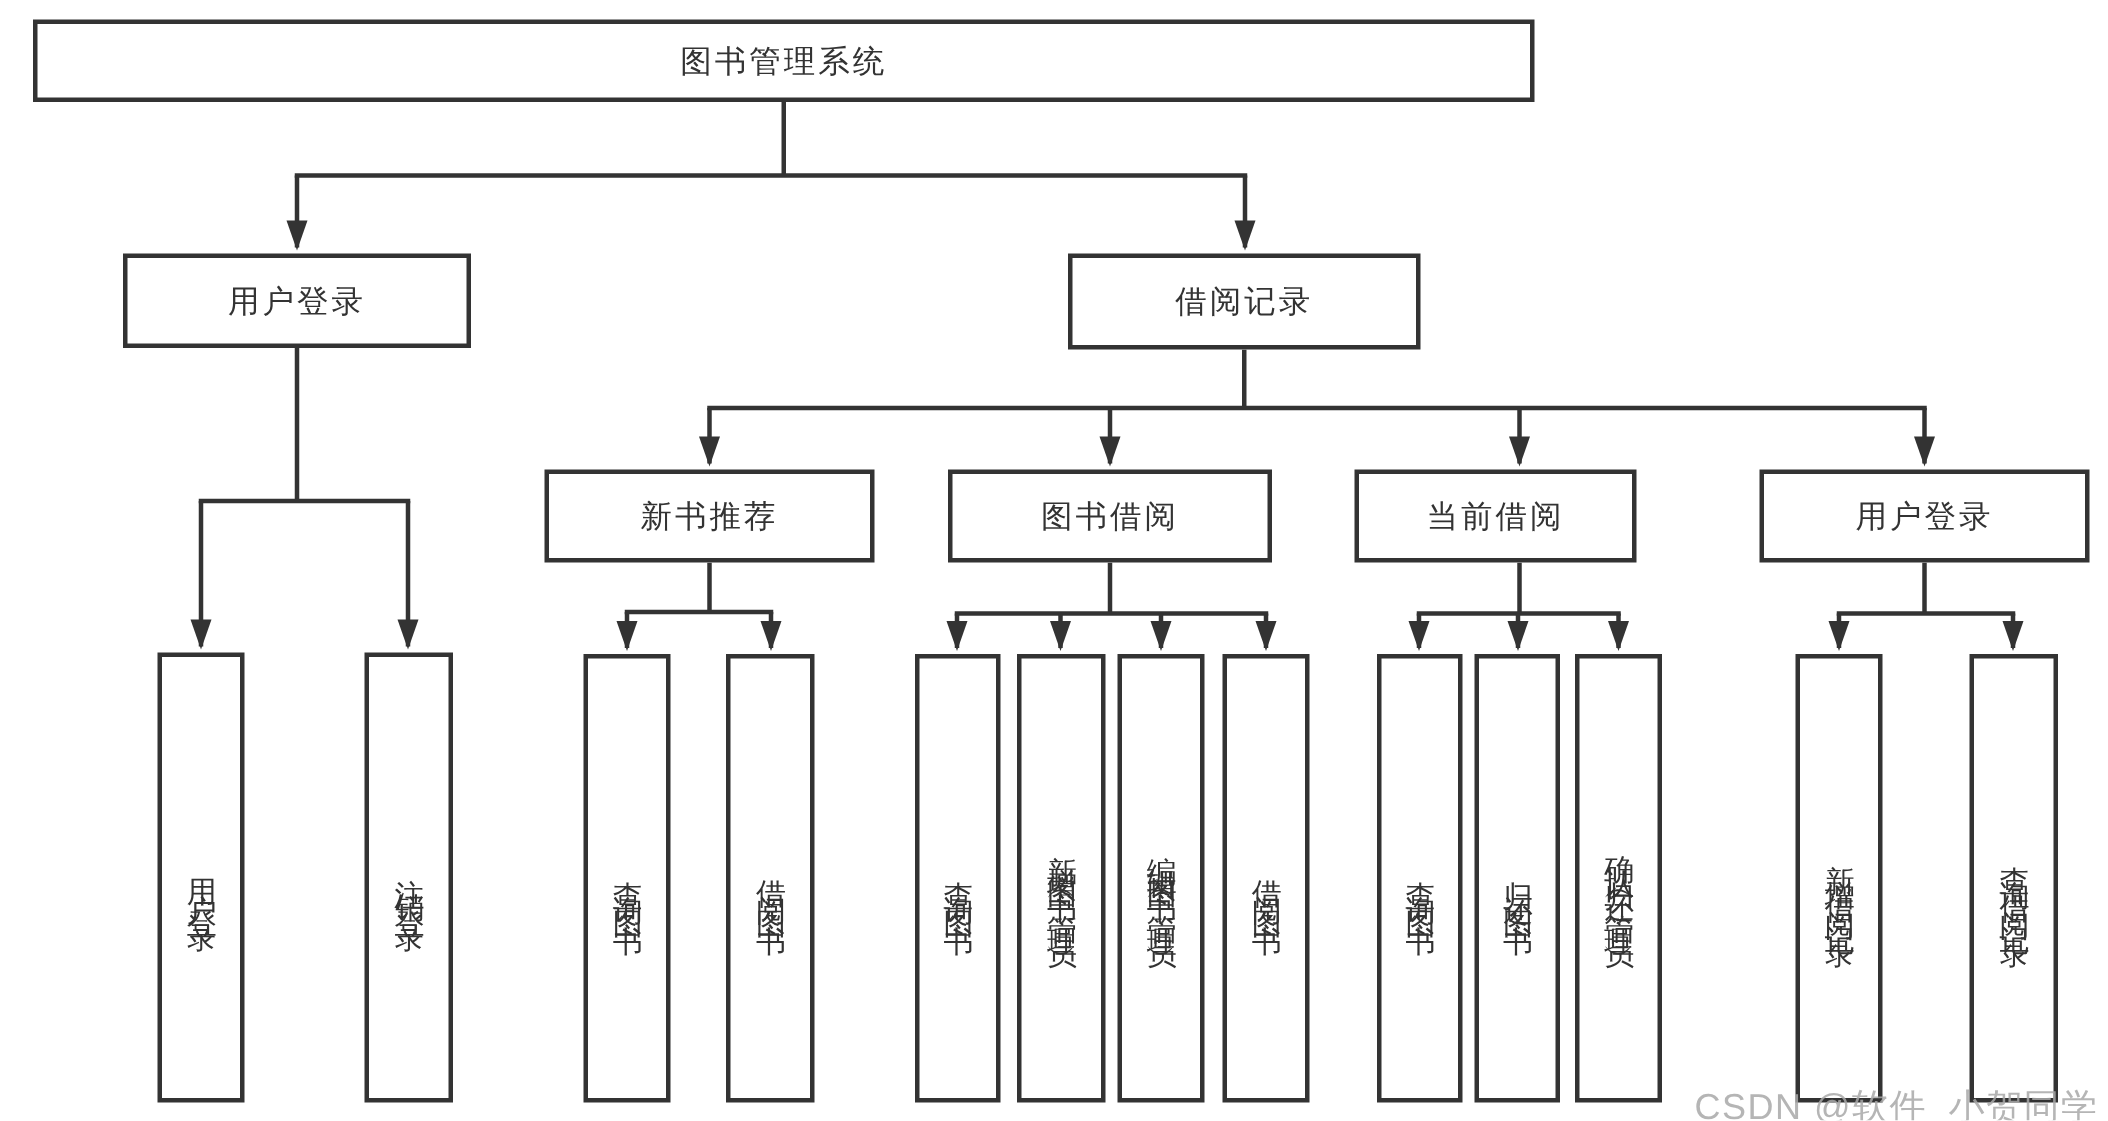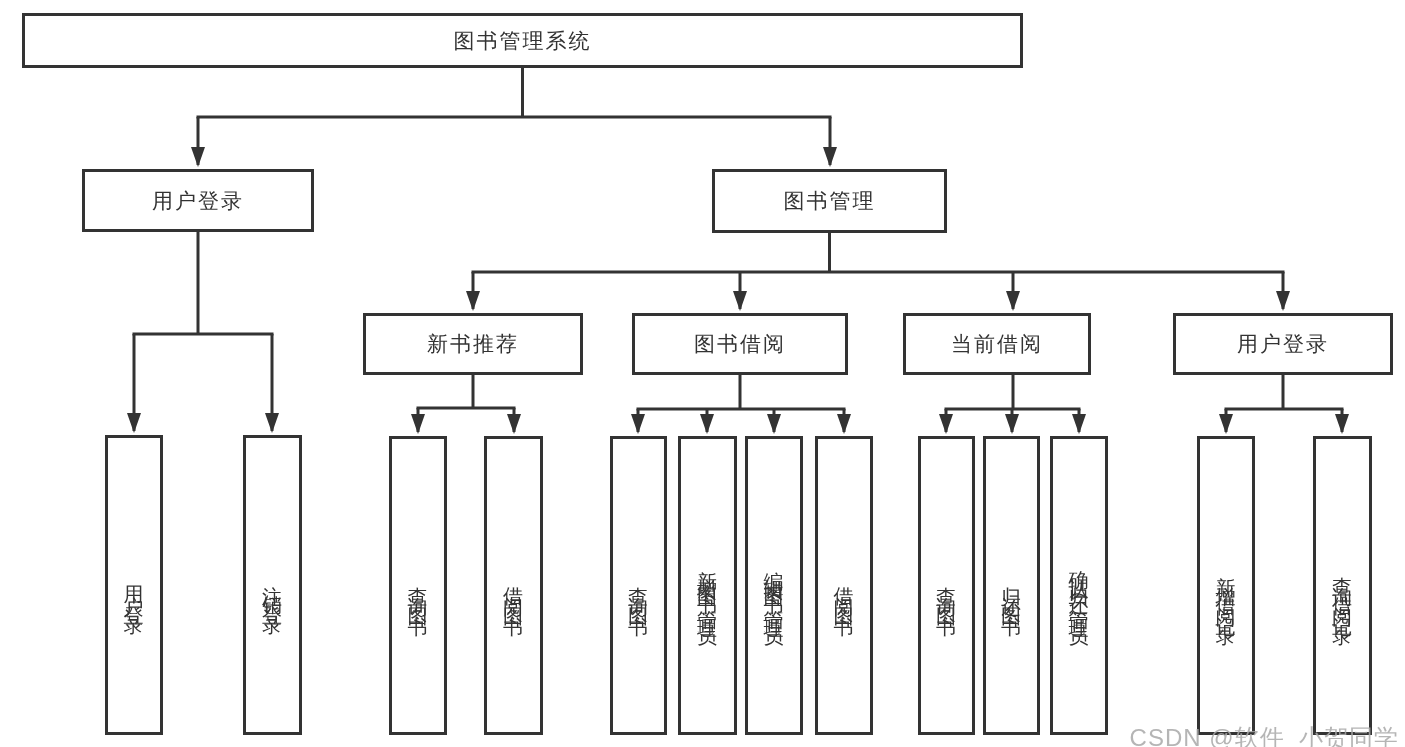--- a/index.html
+++ b/index.html
@@ -121,21 +121,21 @@
   </svg>
 
   <div class="box" style="left:22px;top:13px;width:1001px;height:55px">
     <span class="h-label">图书管理系统</span>
   </div>
 
   <div class="box" style="left:82px;top:169px;width:232px;height:63px">
     <span class="h-label">用户登录</span>
   </div>
   <div class="box" style="left:712px;top:169px;width:235px;height:64px">
-    <span class="h-label">图书管理</span>
+    <span class="h-label">借阅记录</span>
   </div>
 
   <div class="box" style="left:363px;top:313px;width:220px;height:62px">
     <span class="h-label">新书推荐</span>
   </div>
   <div class="box" style="left:632px;top:313px;width:216px;height:62px">
     <span class="h-label">图书借阅</span>
   </div>
   <div class="box" style="left:903px;top:313px;width:188px;height:62px">
     <span class="h-label">当前借阅</span>

